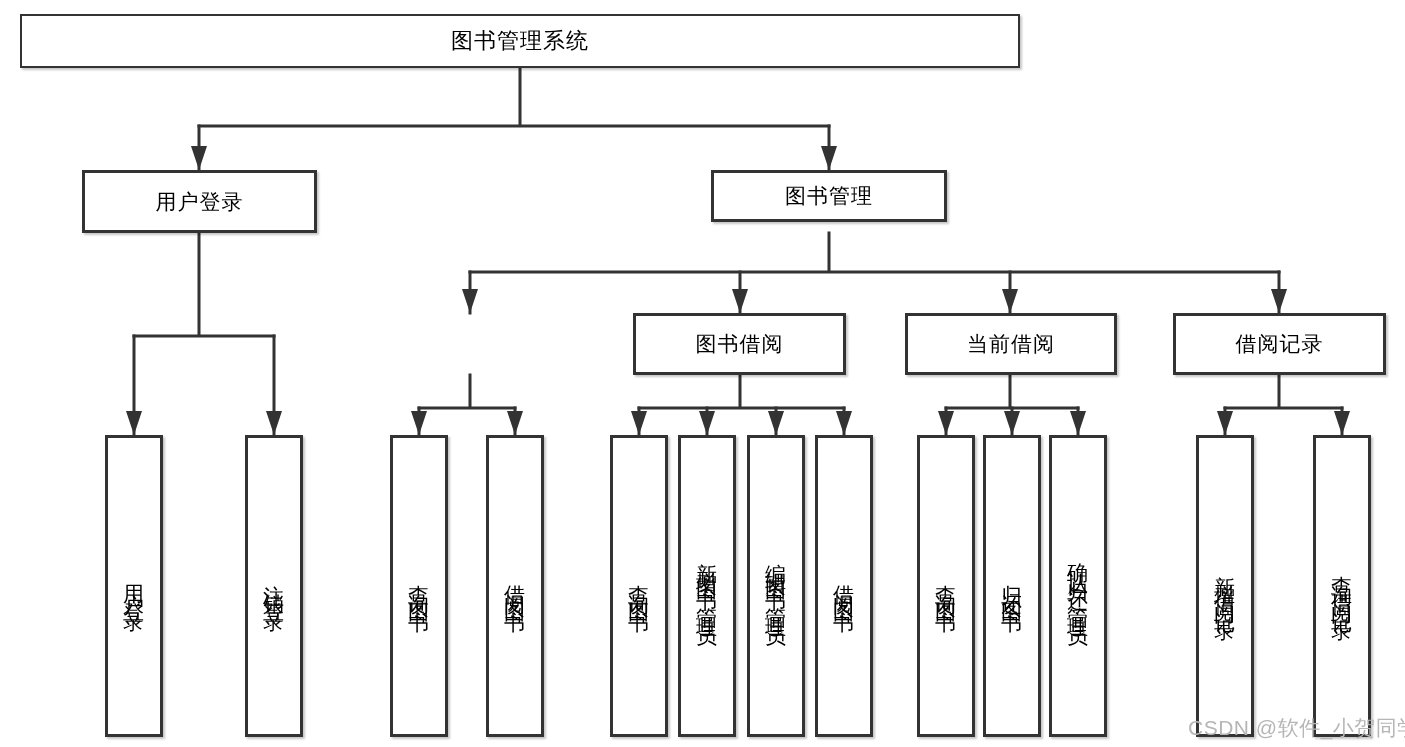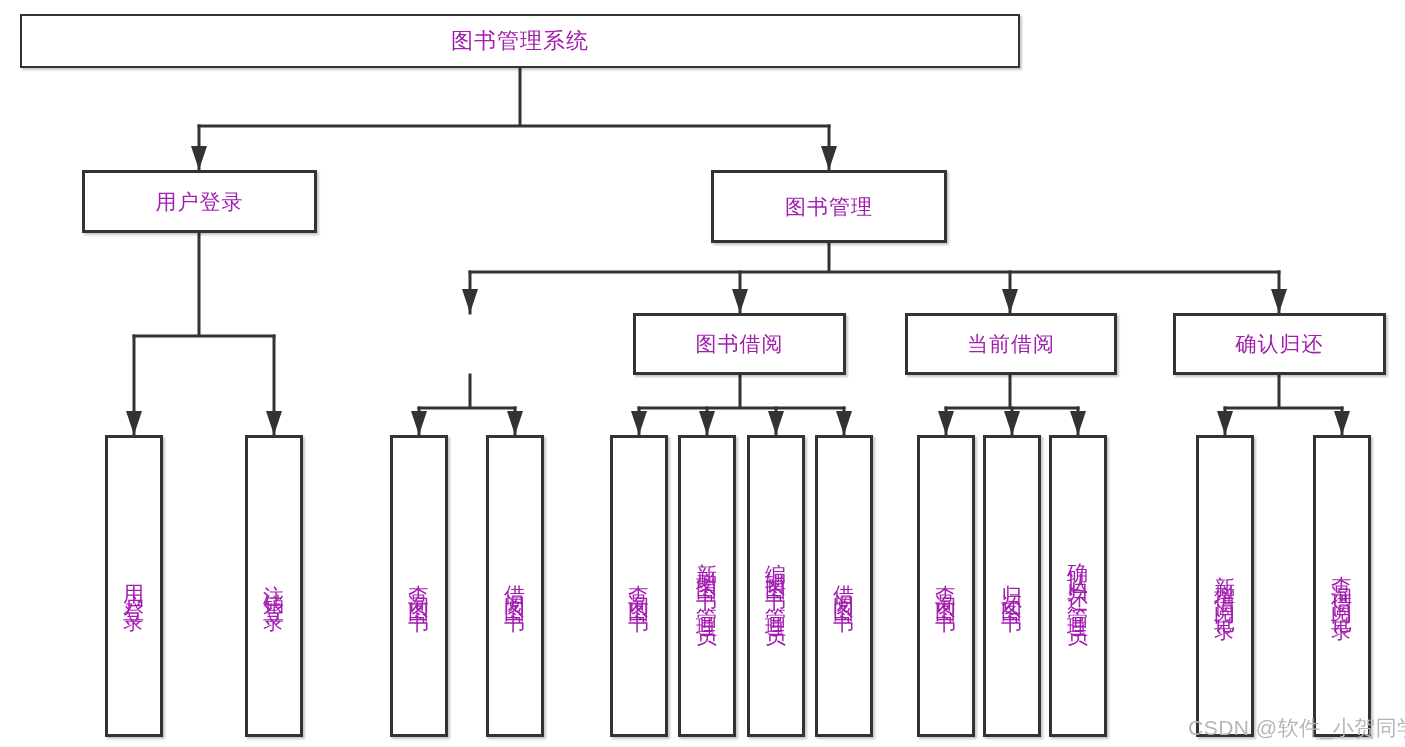--- a/index.html
+++ b/index.html
@@ -23,21 +23,21 @@
   }
   .box {
     position: absolute;
     box-sizing: border-box;
     background: #ffffff;
     border: 3px solid #333333;
     box-shadow: 2px 2px 2px rgba(0,0,0,0.22);
     display: flex;
     align-items: center;
     justify-content: center;
-    color: #a21caf;
+    color: #000000;
     font-size: 21px;
     z-index: 2;
     letter-spacing: 1px;
   }
   .box.root { border-width: 2px; font-size: 22px; }
   .leaf {
     top: 435px;
     width: 58px;
     height: 302px;
   }
@@ -107,32 +107,32 @@
     </g>
   </svg>
 
   <div class="box root" style="left:20px; top:14px; width:1000px; height:54px;">
     <span>图书管理系统</span>
   </div>
 
   <div class="box" style="left:82px; top:170px; width:235px; height:63px;">
     <span>用户登录</span>
   </div>
-  <div class="box" style="left:711px; top:170px; width:236px; height:73px;">
+  <div class="box" style="left:711px; top:170px; width:236px; height:52px;">
     <span>图书管理</span>
   </div>
 
   <div class="box" style="left:905px; top:313px; width:212px; height:62px;">
     <span>当前借阅</span>
   </div>
   <div class="box" style="left:633px; top:313px; width:213px; height:62px;">
     <span>图书借阅</span>
   </div>
   <div class="box" style="left:1173px; top:313px; width:213px; height:62px;">
-    <span>确认归还</span>
+    <span>借阅记录</span>
   </div>
 
   <div class="box leaf" style="left:105px;">
     <span class="vlabel">用户登录</span>
   </div>
   <div class="box leaf" style="left:245px;">
     <span class="vlabel">注销登录</span>
   </div>
   <div class="box leaf" style="left:390px;">
     <span class="vlabel">查询图书</span>

